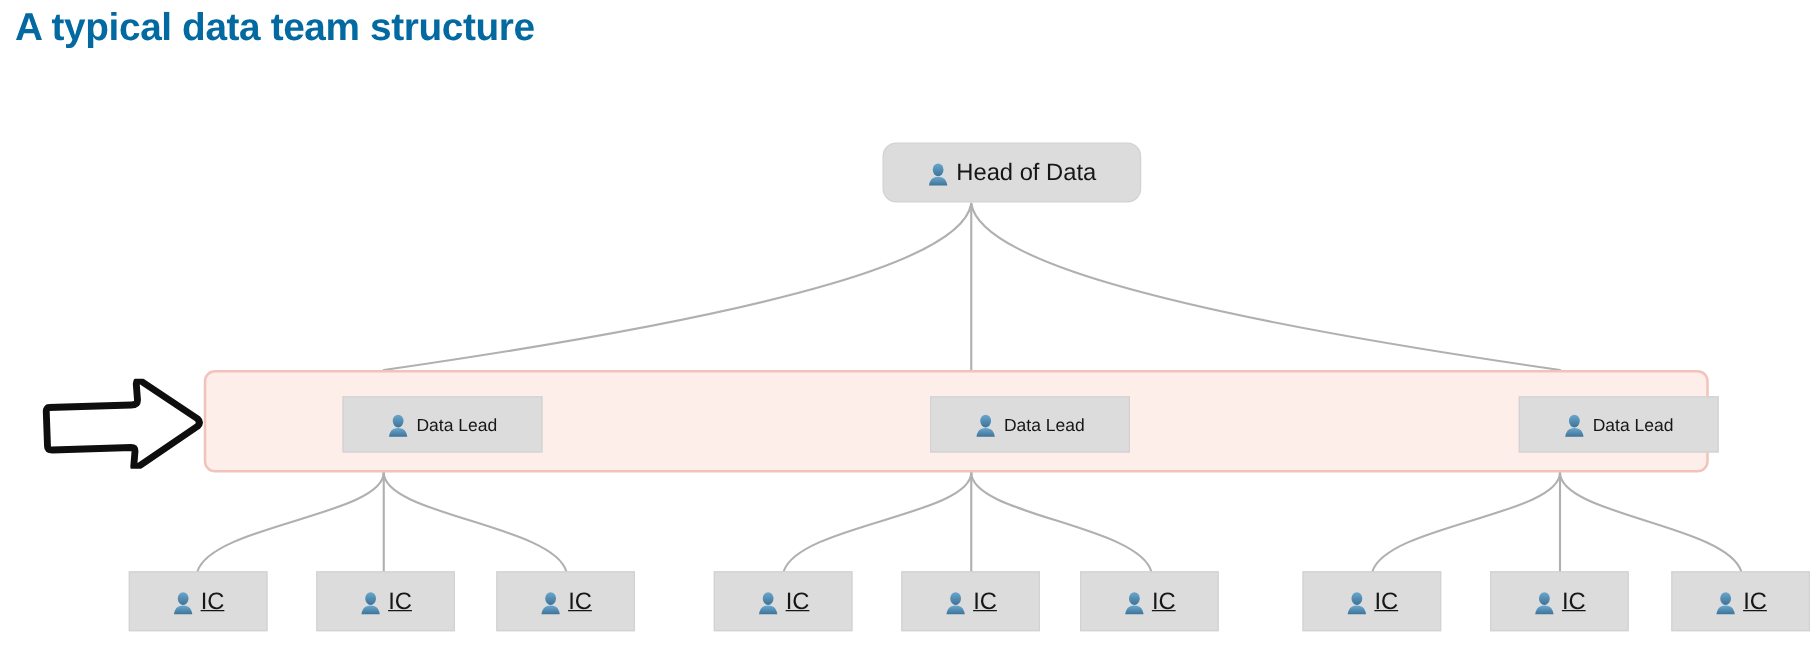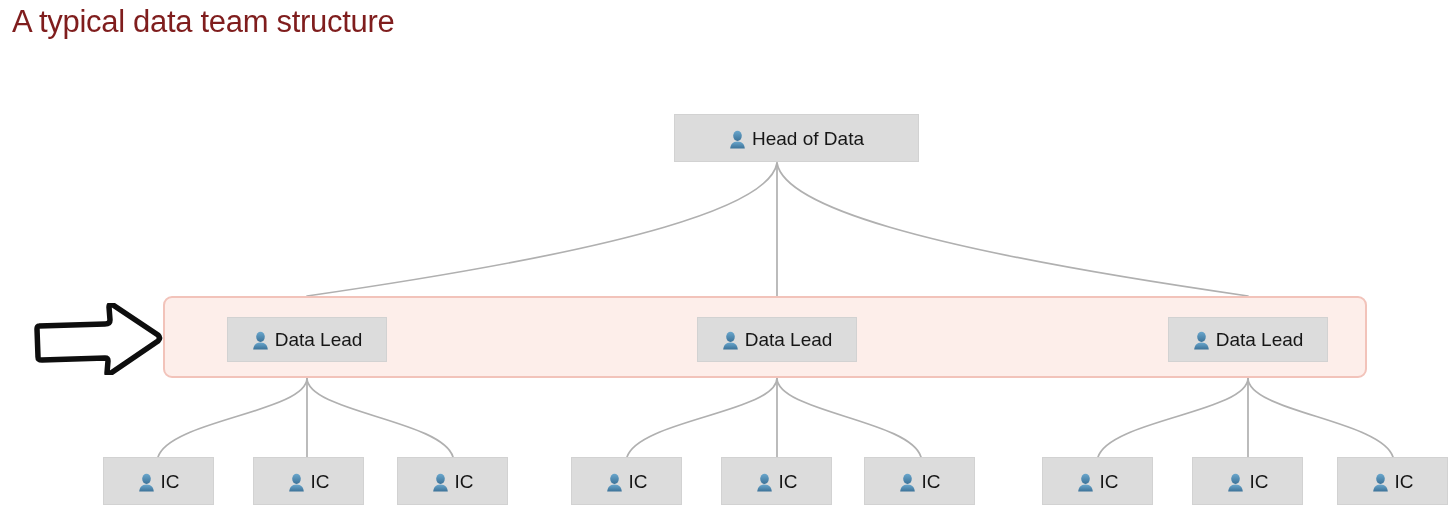--- a/index.html
+++ b/index.html
@@ -15,22 +15,22 @@
     font-family: "Liberation Sans", sans-serif;
     -webkit-font-smoothing: antialiased;
   }
 
   
   .page-title {
     position: absolute;
     left: 12px;
     top: 4px;
     font-size: 31px;
-    font-weight: 400;
-    color: #7f1d1d;
+    font-weight: 700;
+    color: #0369a1;
     letter-spacing: -0.3px;
     font-family: "Liberation Sans", sans-serif;
     white-space: nowrap;
   }
 
   
   .connector-layer {
     position: absolute;
     left: 0;
     top: 0;
@@ -63,24 +63,26 @@
     justify-content: center;
     gap: 6px;
     color: #161616;
     font-family: "Liberation Sans", sans-serif;
     white-space: nowrap;
   }
   .node-head {
     font-size: 19px;
   }
   .node-lead {
-    font-size: 19px;
+    font-size: 14px;
+    margin-left: 47px;
   }
   .node-ic {
     font-size: 19px;
+    text-decoration: underline;
   }
   .node-label {
     line-height: 1;
     position: relative;
     top: 0px;
   }
 
   
   .person-icon {
     display: inline-block;
@@ -140,21 +142,21 @@
     <path d="M777,378 C777,412 910,420 921,457"></path>
 
     <path d="M1248,378 C1248,412 1110,420 1098,457"></path>
     <path d="M1248,378 L1248,457"></path>
     <path d="M1248,378 C1248,412 1381,420 1393,457"></path>
   </g>
 </svg>
 
 <div class="highlight-band"></div>
 
-<div class="node node-head" style="left:674px; top:114px; width:245px; height:48px;">
+<div class="node node-head" style="left:706px; top:114px; width:207px; height:48px;border-radius:11px;">
   <span class="person-icon">
     <svg viewBox="0 0 17 19" width="17" height="19" xmlns="http://www.w3.org/2000/svg">
       <defs>
         <linearGradient id="pg1" x1="0" y1="0" x2="0" y2="1">
           <stop offset="0%" stop-color="#6aa7cd"></stop>
             <stop offset="100%" stop-color="#3d7399"></stop>
         </linearGradient>
       </defs>
       <ellipse cx="8.5" cy="5.8" rx="4.3" ry="5.1" fill="url(#pg1)"></ellipse>
       <path d="M8.5,11.4 C3.6,11.4 1.6,14.6 1.2,18.4 L15.8,18.4 C15.4,14.6 13.4,11.4 8.5,11.4 Z" fill="url(#pg1)"></path>

